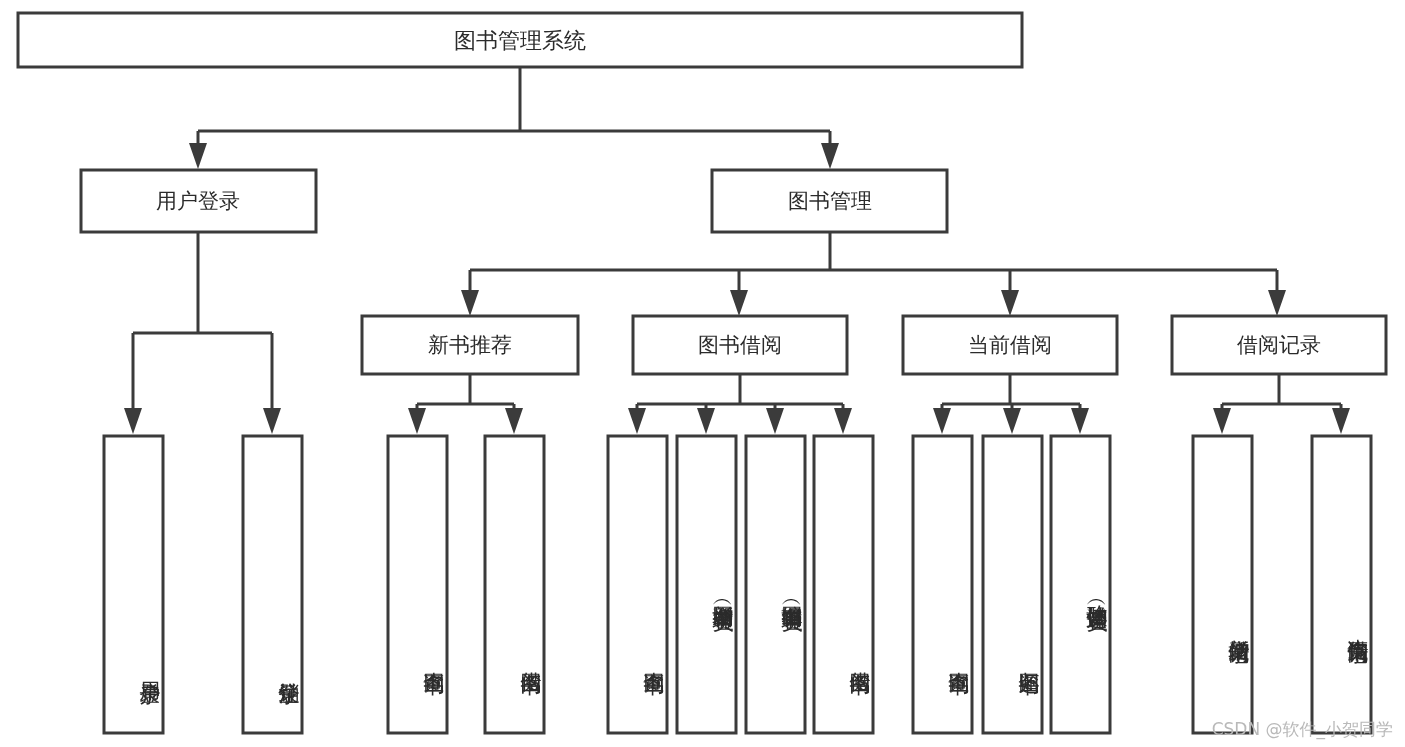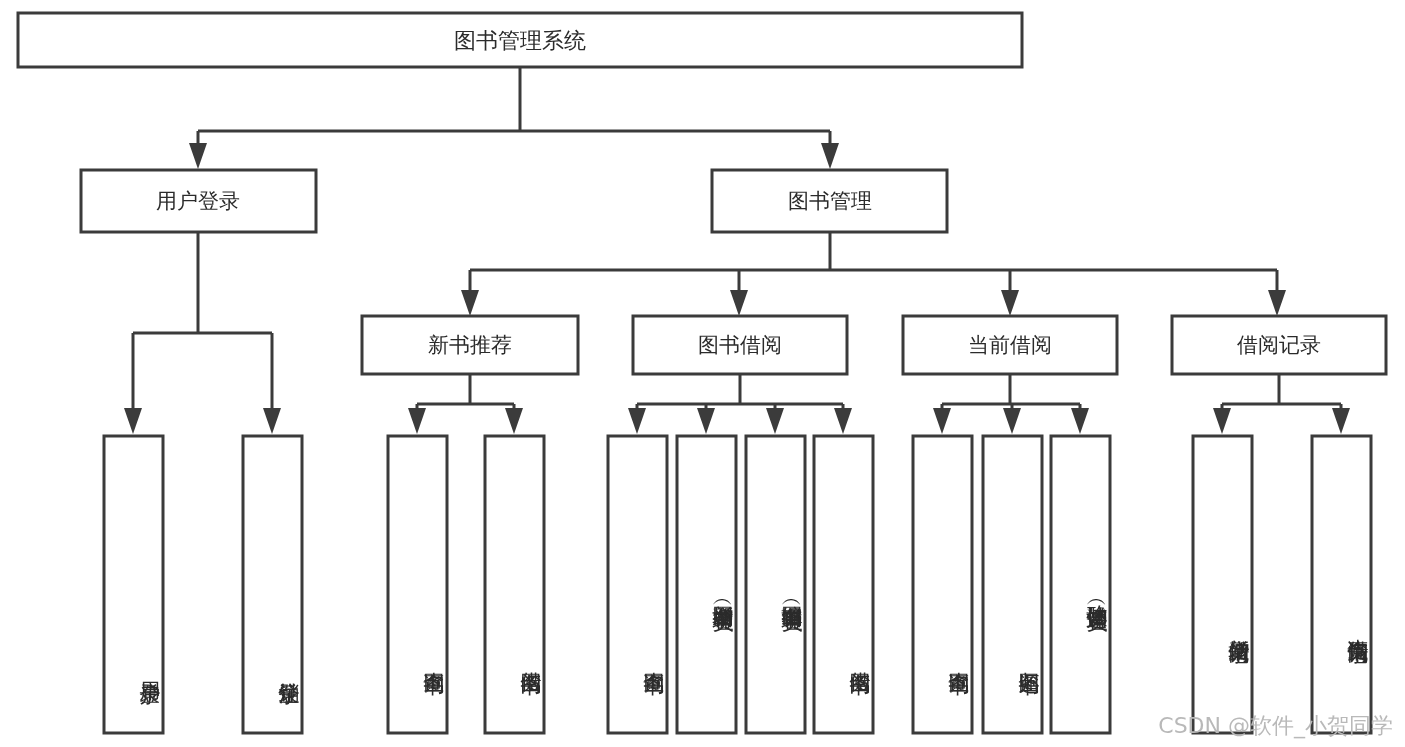--- a/index.html
+++ b/index.html
@@ -70,21 +70,21 @@
     letter-spacing: 1px;
     white-space: nowrap;
     pointer-events: none;
     user-select: none;
   }
   .watermark {
     position: absolute;
     right: 12px;
     bottom: 6px;
     font-family: "DejaVu Sans", "Liberation Sans", sans-serif;
-    font-size: 22px;
+    font-size: 17px;
     color: #b9b9b9;
     white-space: nowrap;
     user-select: none;
   }
 </style>
 </head>
 <body>
 
 <div id="diagram-root">
 

